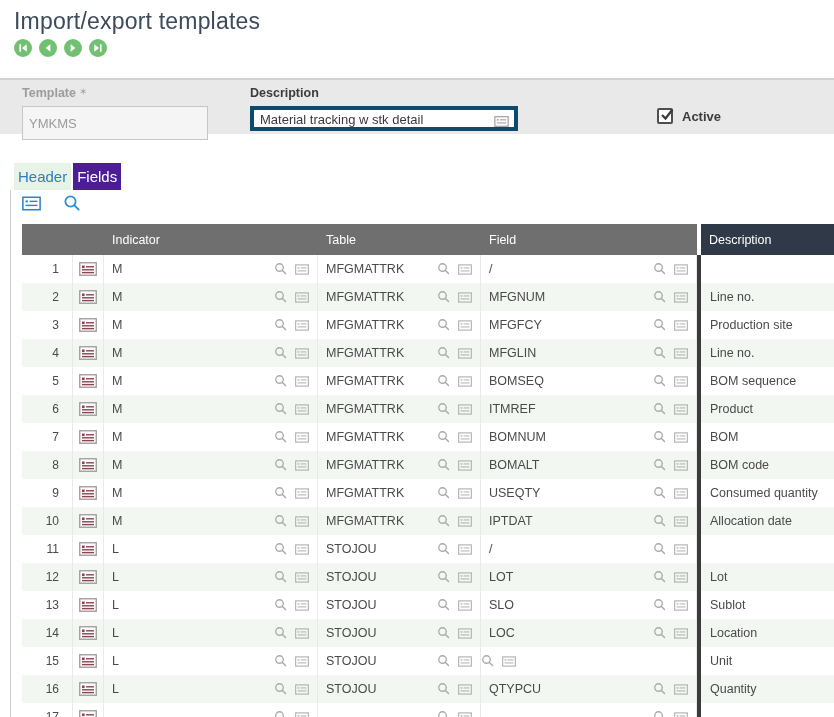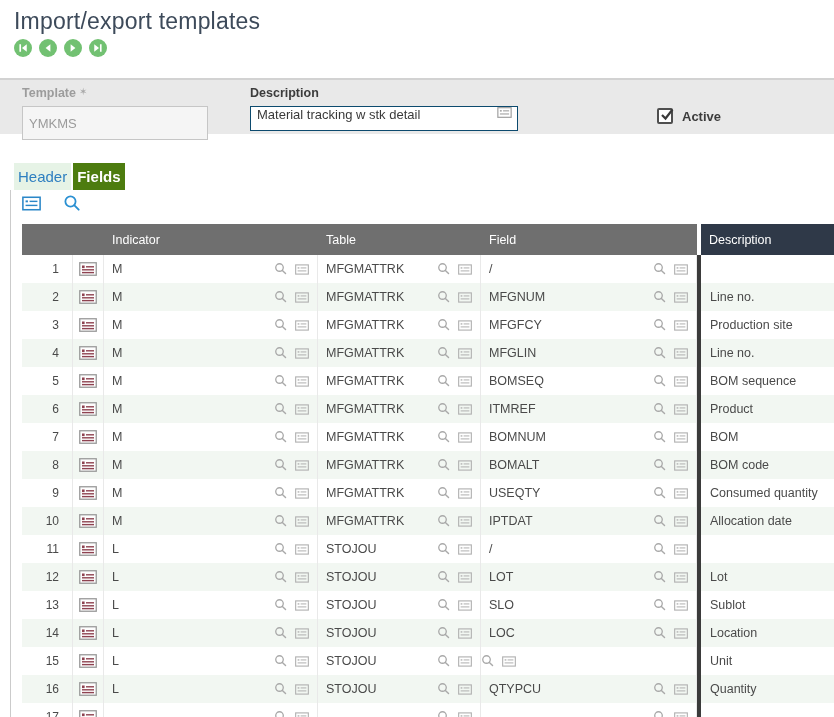--- a/index.html
+++ b/index.html
@@ -29,22 +29,22 @@
   .fg-template { left:22px; }
   .fg-description { left:250px; }
   .field-label { font-size:12.5px; font-weight:700; color:#3c3c3c; margin-bottom:6px; }
   .field-label.muted { color:#9c9c9c; }
   .req-star { color:#a8a8a8; font-size:10px; vertical-align:2px; margin-left:3px; font-weight:400; }
   .tpl-input {
     width:186px; height:23px; background:#f5f5f5; border:1px solid #c6c6c6;
     font-family:"Liberation Sans", sans-serif; font-size:13px; color:#9b9b9b; padding:16px 6px;
   }
   .desc-input-wrap {
-    width:268px; height:25px; background:#ffffff; border:1px solid #0c4a6e;
-    display:flex; align-items:flex-start; padding:0 5px 0 6px;
+    width:268px; height:25px; background:#ffffff; border:4px solid #0c4a6e;
+    display:flex; align-items:flex-end; padding:0 5px 0 6px;
   }
   .desc-input {
     flex:1; border:none; outline:none; background:transparent;
     font-family:"Liberation Sans", sans-serif; font-size:13px; color:#3a3a3a; min-width:0;
   }
   .active-group { position:absolute; left:637px; top:28px; display:flex; align-items:center; gap:9px;padding-left:20px; }
   .checkbox {
     width:16px; height:16px; background:#fff; border:2px solid #4f4f4f; border-radius:2px;
     position:relative; cursor:pointer;
   }
@@ -52,21 +52,21 @@
   .checkbox.checked svg { display:block; }
   .active-label { font-size:13px; font-weight:700; color:#3c3c3c; }
 
   
   .tabs { position:absolute; left:14px; top:163px; display:flex; gap:2px; }
   .tab {
     height:27px; display:flex; align-items:center; padding:0 4px;
     font-size:15px; cursor:pointer;
   }
   .tab.inactive { background:#e6f3e6; color:#2e7fc0; }
-  .tab.active { background:#4d7c0f; color:#ffffff;font-weight:bold; }
+  .tab.active { background:#4c1d95; color:#ffffff; }
 
   .left-rule { position:absolute; left:10px; top:190px; bottom:0; width:1px; background:#cbcbcb; }
 
   
   .grid-toolbar { position:absolute; left:22px; top:194px; display:flex; align-items:center; gap:22px; }
   .tool-icon { cursor:pointer; display:block; }
 
   
   .grid {
     position:absolute; left:22px; top:224px; width:812px; height:582px;

